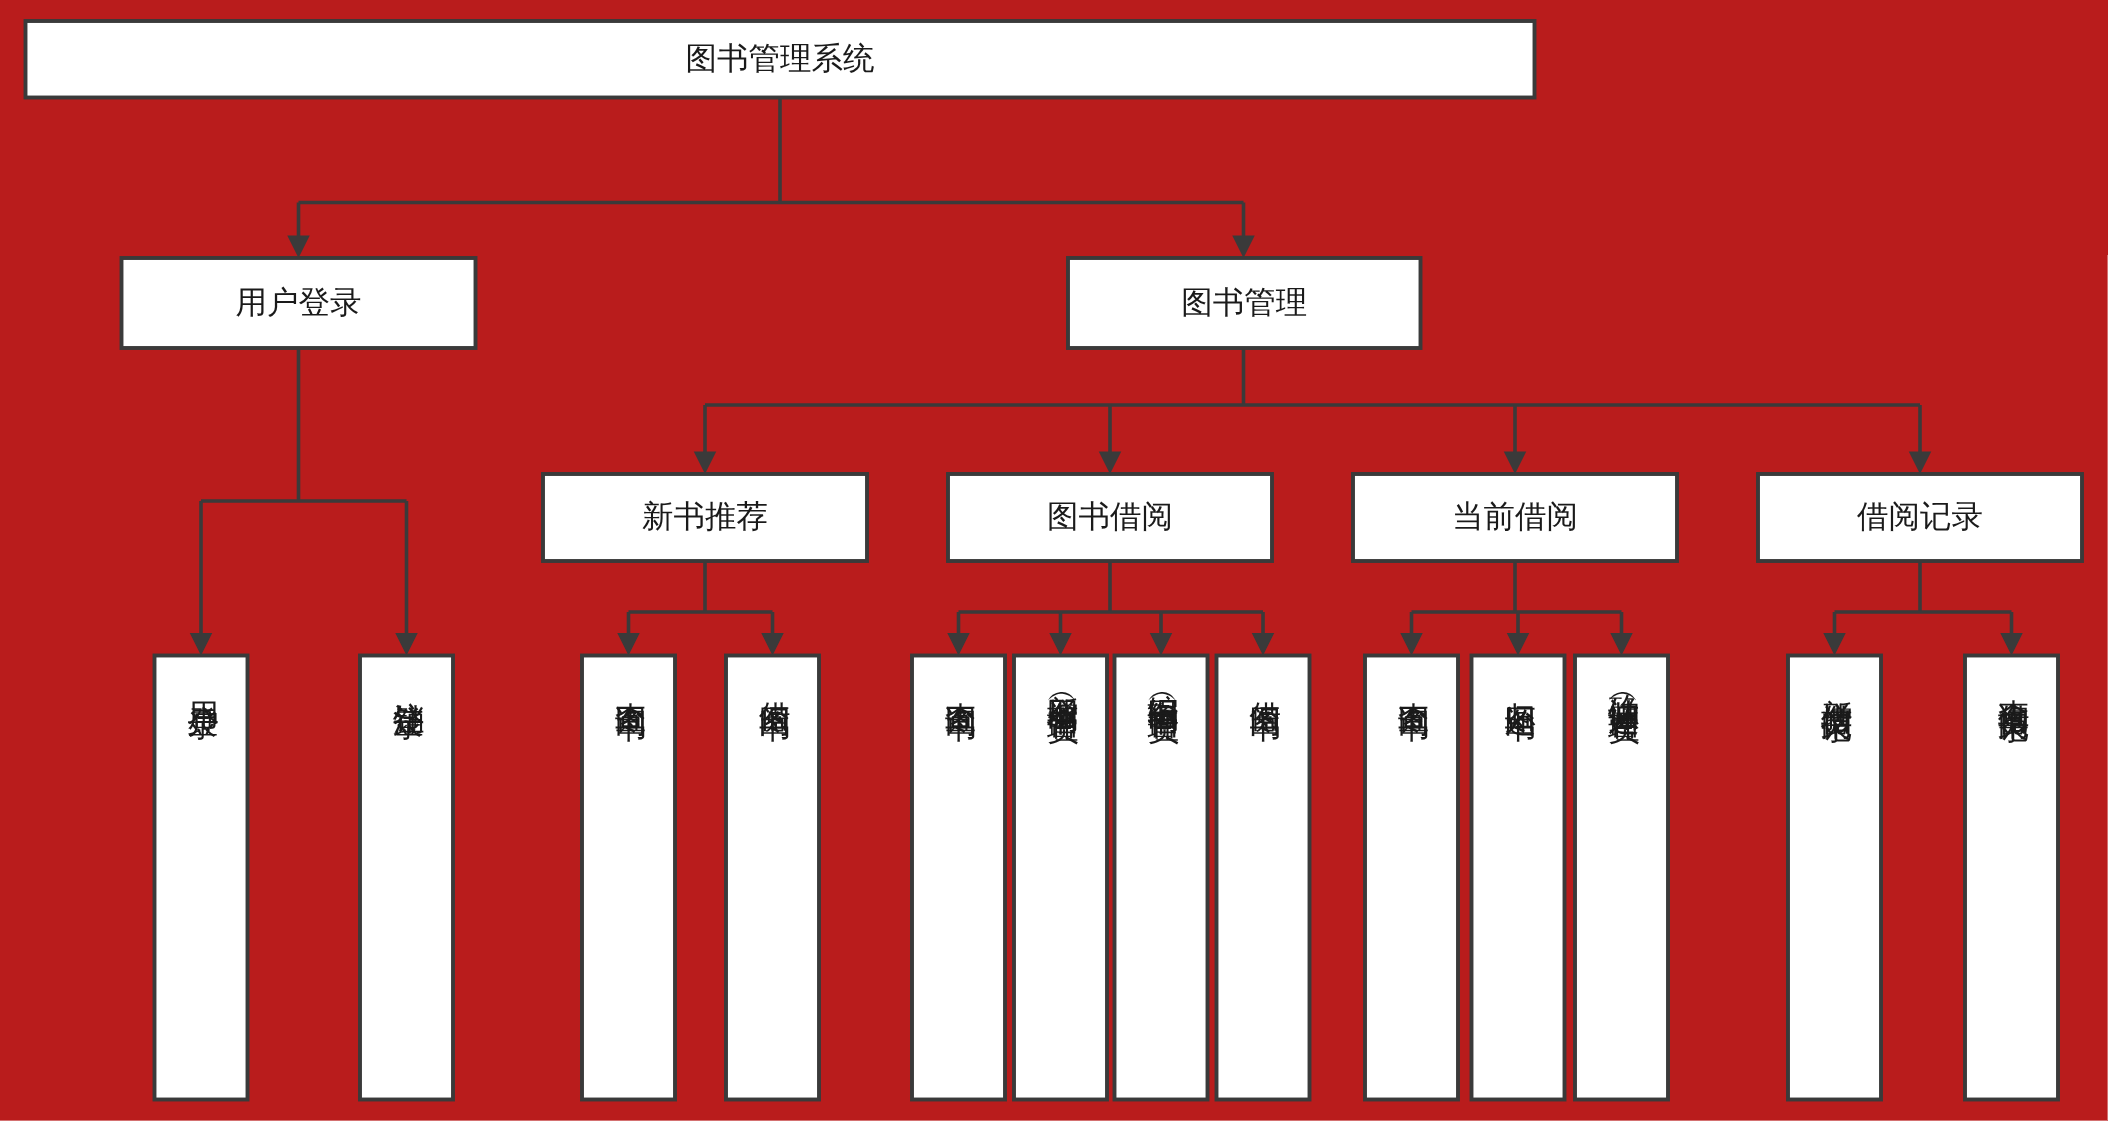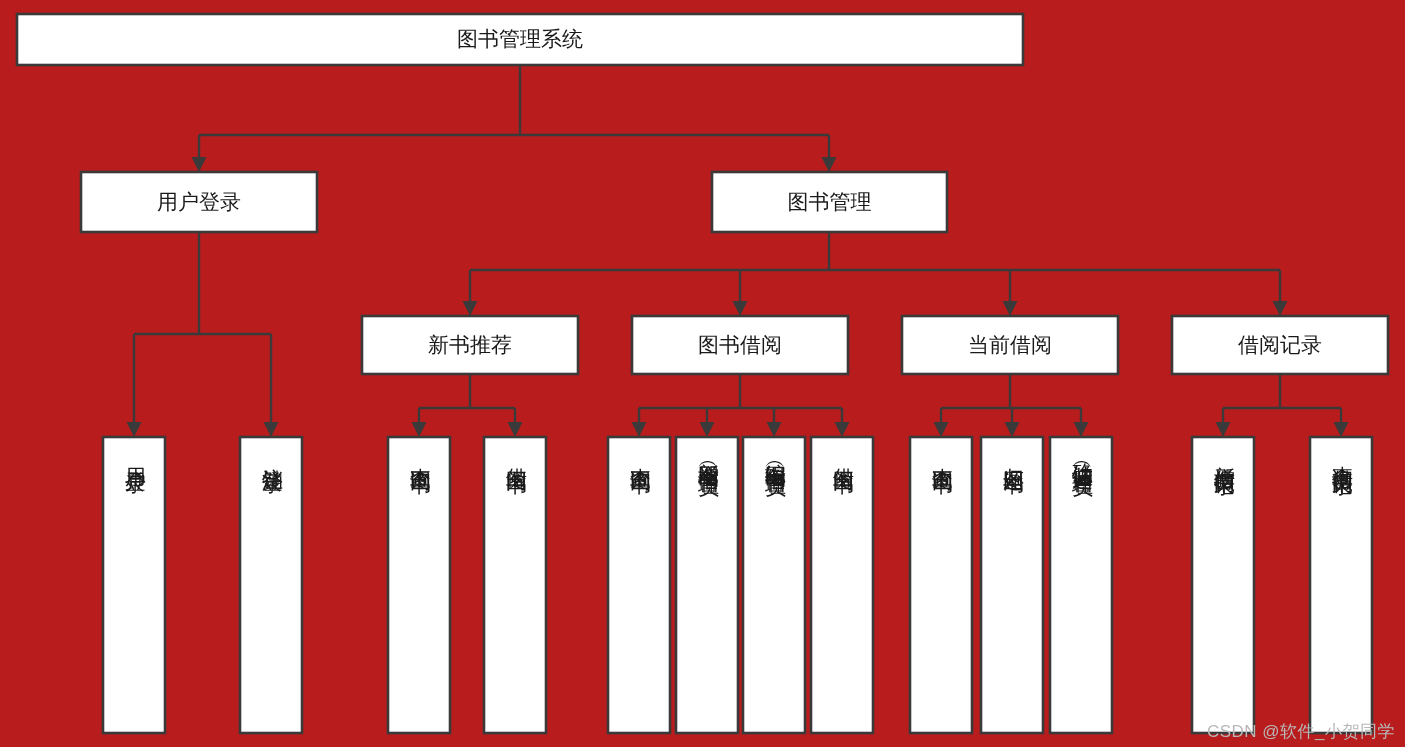--- a/index.html
+++ b/index.html
@@ -220,14 +220,13 @@
         <g>
           <rect x="1192" y="437" width="62" height="296" class="node-box"></rect>
           <text class="node-label vertical" x="1223" y="455" text-anchor="middle" dominant-baseline="hanging">新增借阅记录</text>
         </g>
         <g>
           <rect x="1310" y="437" width="62" height="296" class="node-box"></rect>
           <text class="node-label vertical" x="1341" y="455" text-anchor="middle" dominant-baseline="hanging">查询借阅记录</text>
         </g>
       </g>
   </svg>
-  <div class="watermark">CSDN @软件_小贺同学</div>
 </div>
 
 </body></html>

